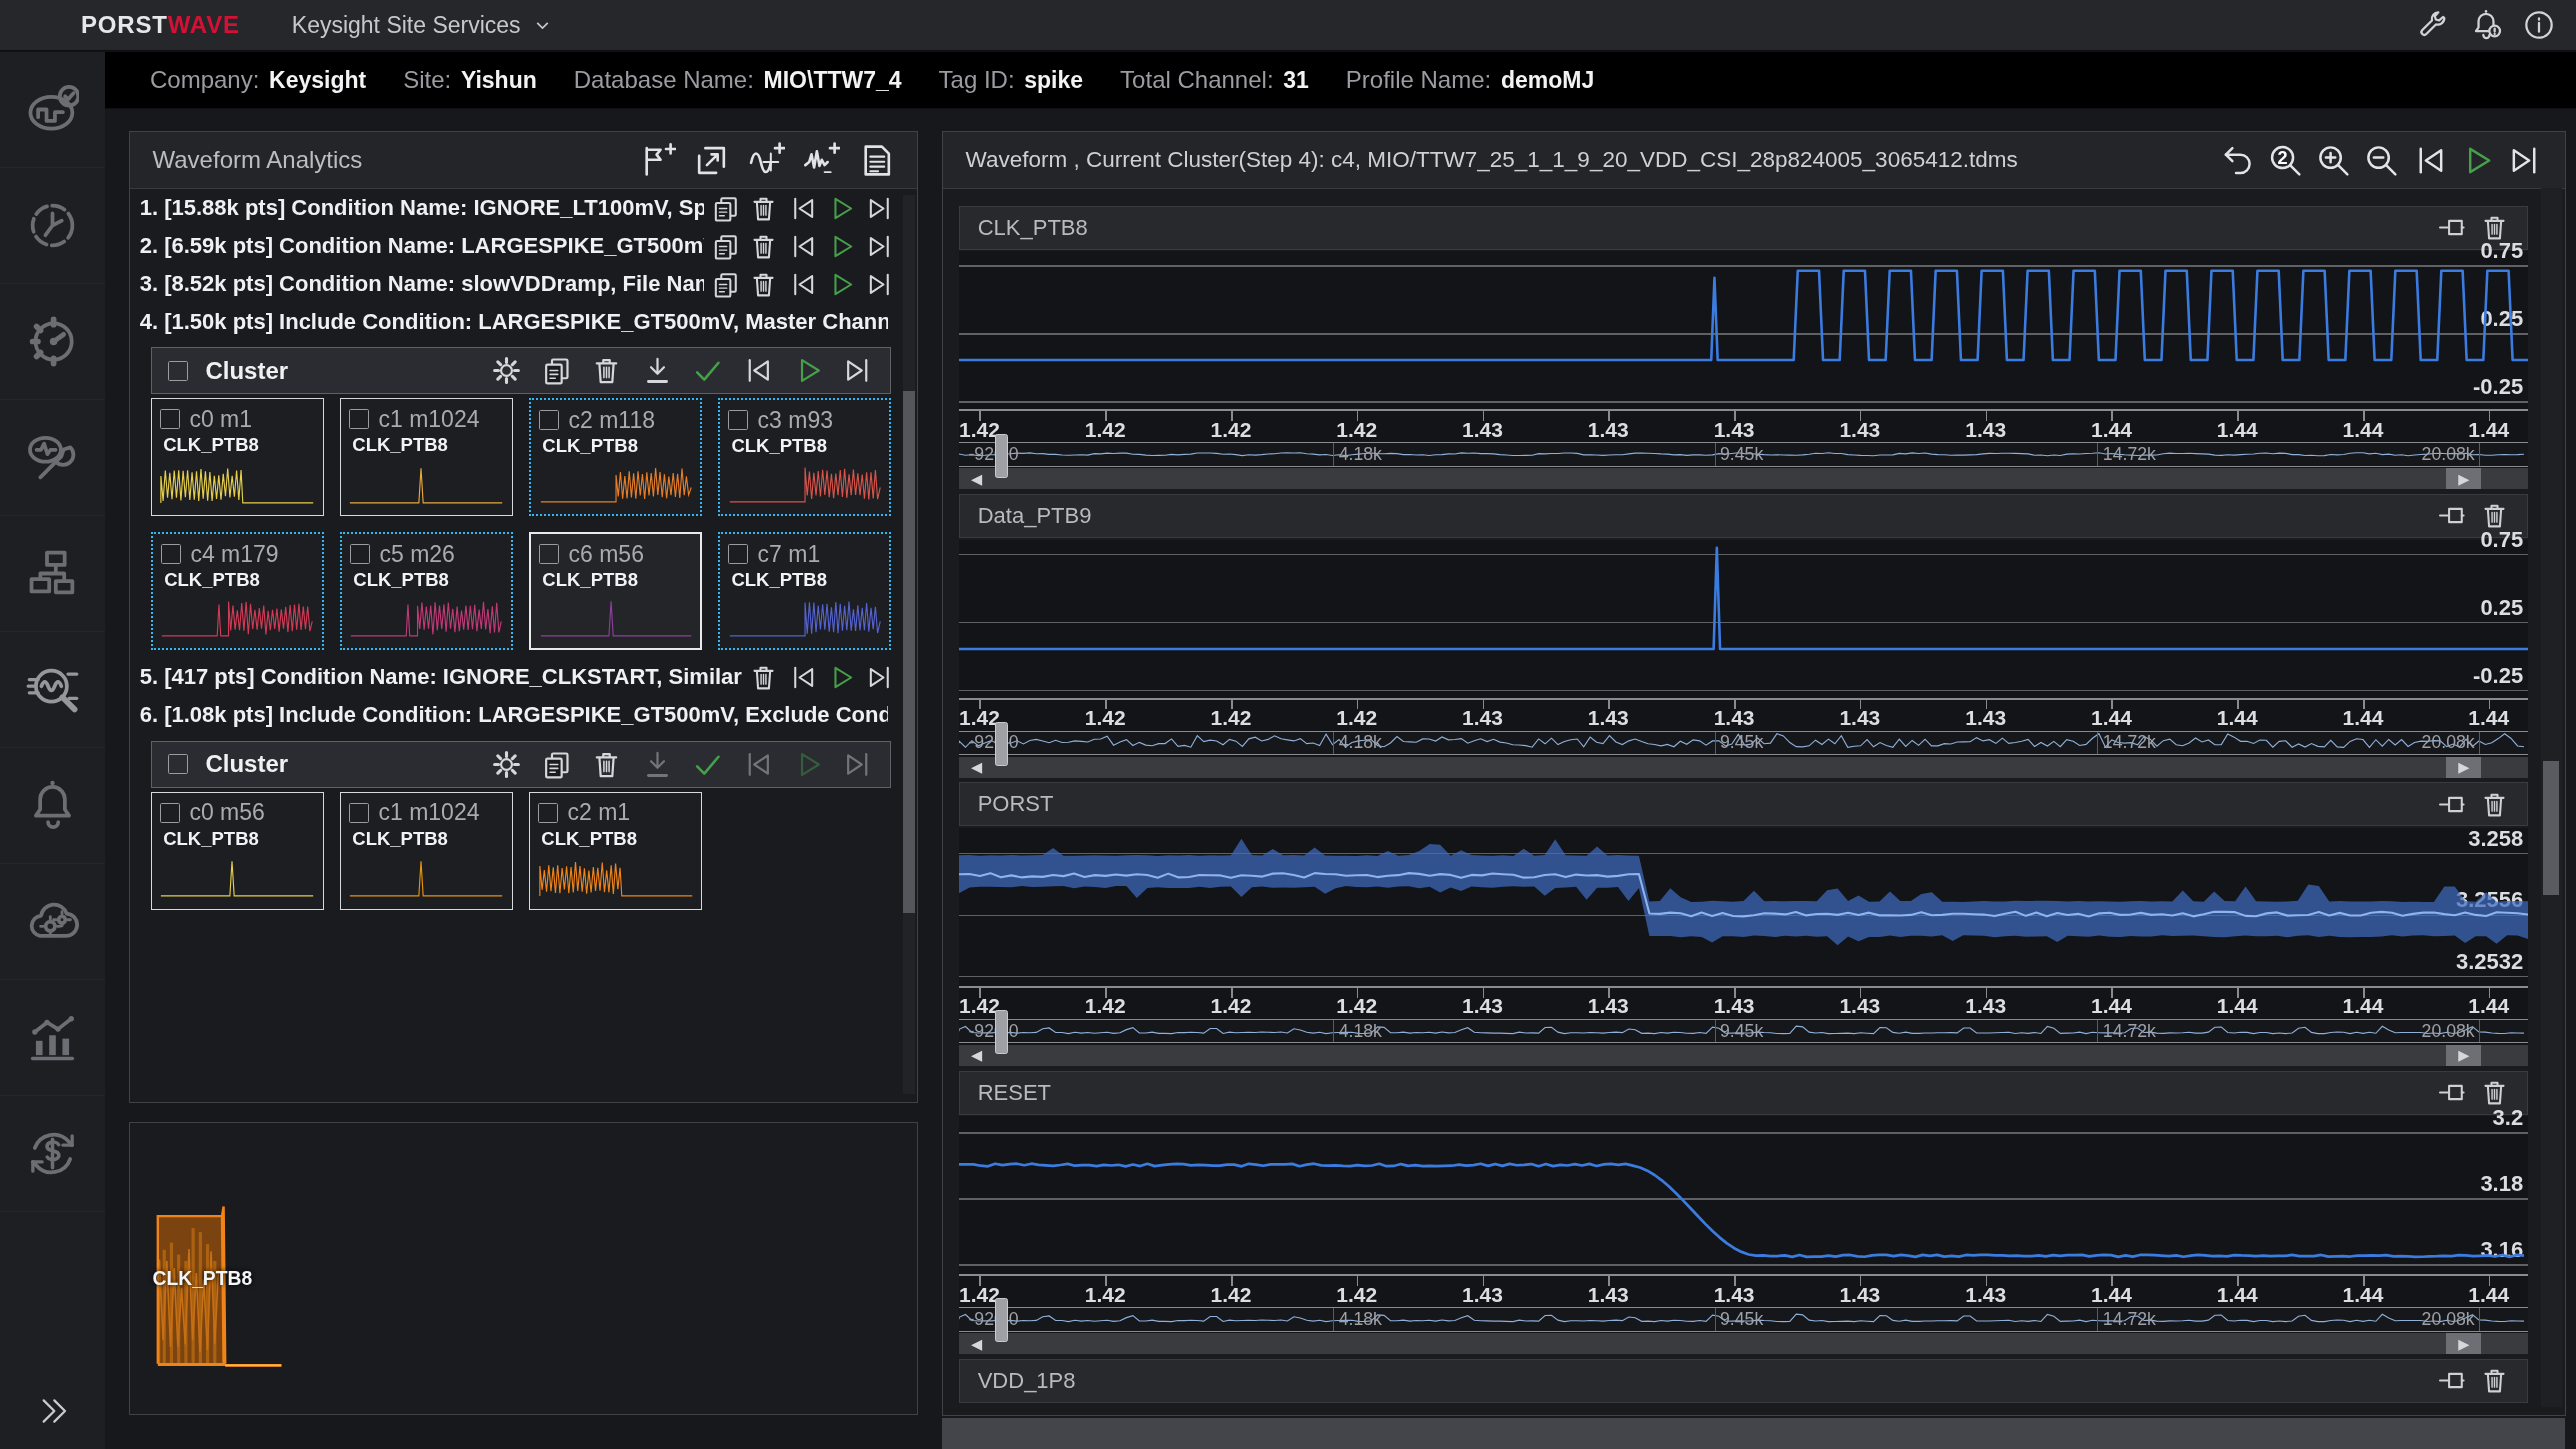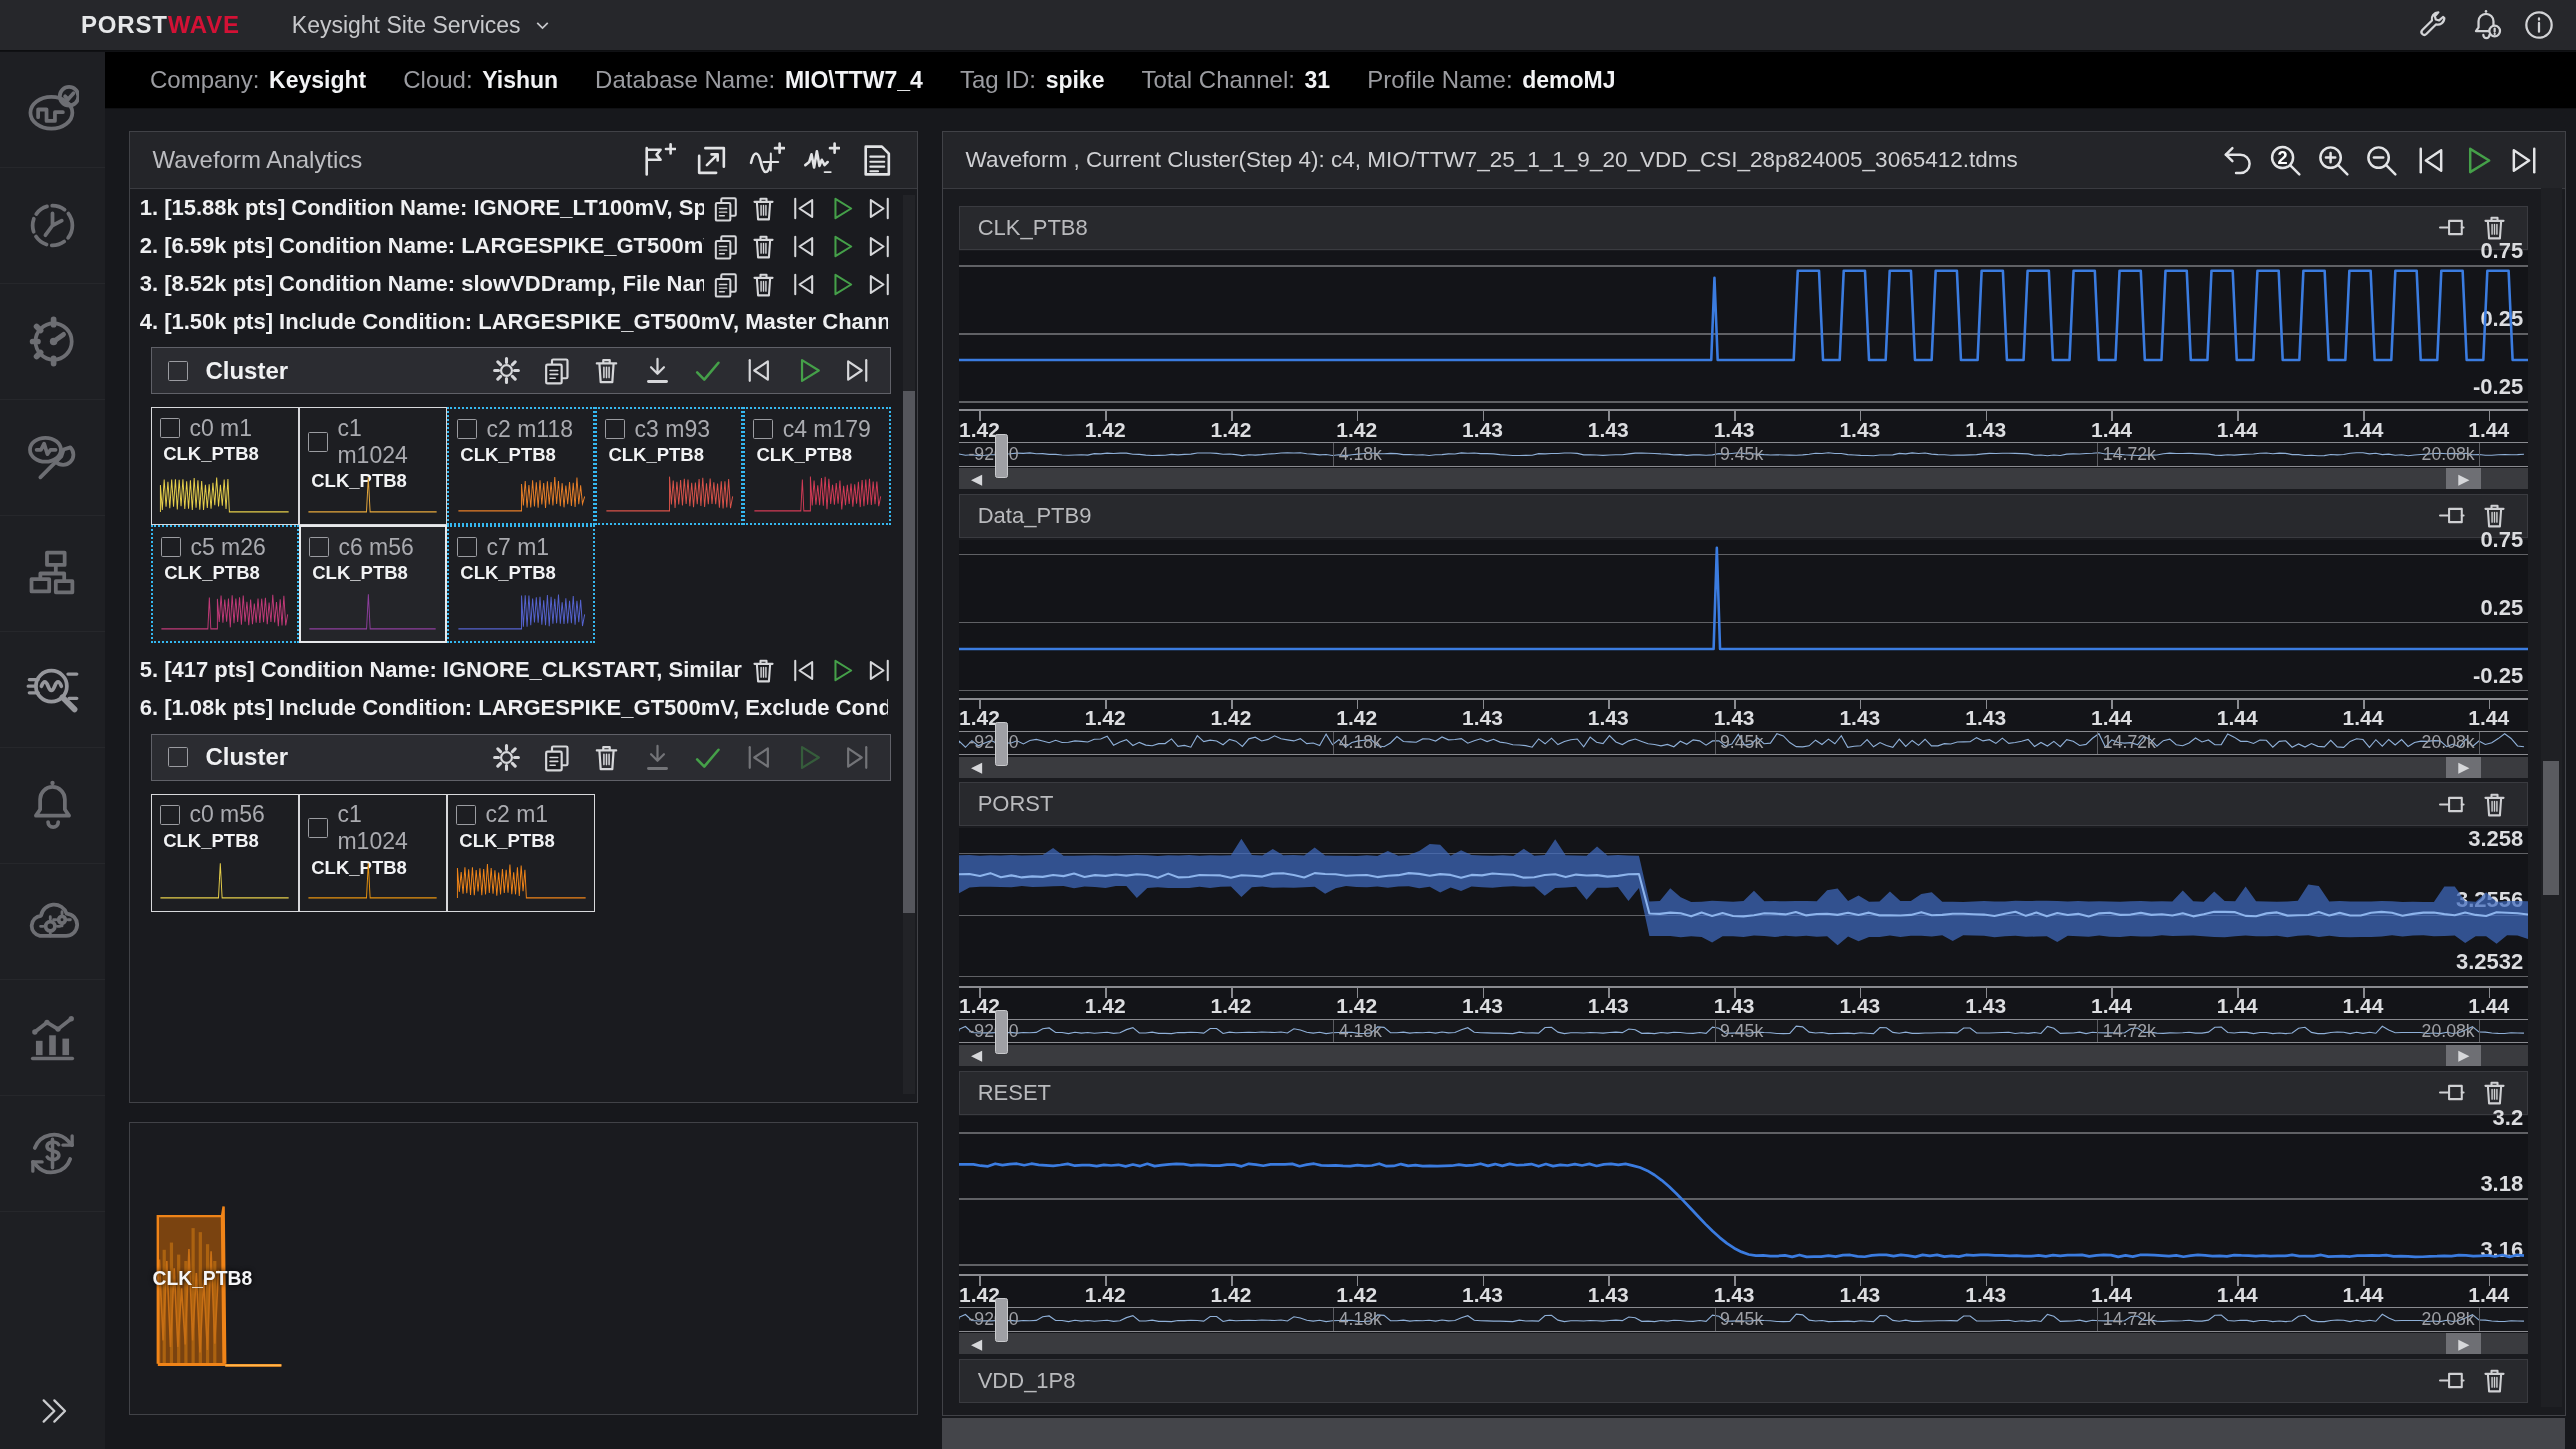--- a/index.html
+++ b/index.html
@@ -38,21 +38,21 @@
   
   .steps{position:absolute;top:57px;left:0;right:17.7px;bottom:0;overflow:hidden;}
   .step-row{height:38px;display:flex;align-items:center;padding-left:9.7px;padding-right:4.8px;}
   .step-text{font-size:22px;font-weight:bold;color:#eff0f2;white-space:nowrap;overflow:hidden;flex:1 1 auto;}
   .step-icons{display:flex;align-items:center;gap:9.7px;margin-left:6.4px;color:#d6d7da;flex:0 0 auto;}
   .cluster{margin:6.4px 8px 8px 21px;}
   .cluster-head{height:45px;background:#2b2c31;border:0.8px solid #606168;display:flex;
                 align-items:center;padding:0 16px;gap:17.7px;}
   .cluster-label{font-size:24px;font-weight:bold;color:#f0f1f3;}
   .cluster-icons{margin-left:185px;display:flex;align-items:center;gap:19.3px;color:#d6d7da;}
-  .tiles{display:grid;grid-template-columns:repeat(5,1fr);gap:0;margin-top:13px;}
+  .tiles{display:grid;grid-template-columns:repeat(4,1fr);gap:16px;margin-top:4px;}
   .tile{height:118px;background:#1d1e22;padding:6.4px 8px;box-sizing:border-box;position:relative;}
   .tile.b-solid{border:1.6px solid #d8d9dc;}
   .tile.b-dotted{border:2.4px dotted #35b8f0;}
   .tile.b-active{border:2.4px solid #e8e9eb;background:#242529;z-index:2;}
   .tile-top{display:flex;align-items:center;gap:9.7px;}
   .tile-name{font-size:23px;color:#aaabb0;}
   .tile-ch{font-size:18.5px;font-weight:bold;color:#f2f3f5;margin:1.6px 0 0 3.2px;}
   .tile svg.wave{position:absolute;left:6.4px;right:6.4px;bottom:4.8px;width:calc(100% - 13px);height:50px;}
   .checkbox{width:17.7px;height:17.7px;border:1.6px solid #9b9ca1;border-radius:1.6px;flex:0 0 auto;}
   .panel-scrollbar{position:absolute;right:2.4px;top:63px;bottom:8px;width:12px;background:#222327;}
@@ -239,21 +239,21 @@
       </span>
     </div>
   </div>
 
 <div class="infobar" id="infobar">
     <div class="infofield">
       <span class="lbl">Company:</span>
       <span class="val">Keysight</span>
     </div>
     <div class="infofield">
-      <span class="lbl">Cloud:</span>
+      <span class="lbl">Site:</span>
       <span class="val">Yishun</span>
     </div>
     <div class="infofield">
       <span class="lbl">Database Name:</span>
       <span class="val">MIO\TTW7_4</span>
     </div>
     <div class="infofield">
       <span class="lbl">Tag ID:</span>
       <span class="val">spike</span>
     </div>

